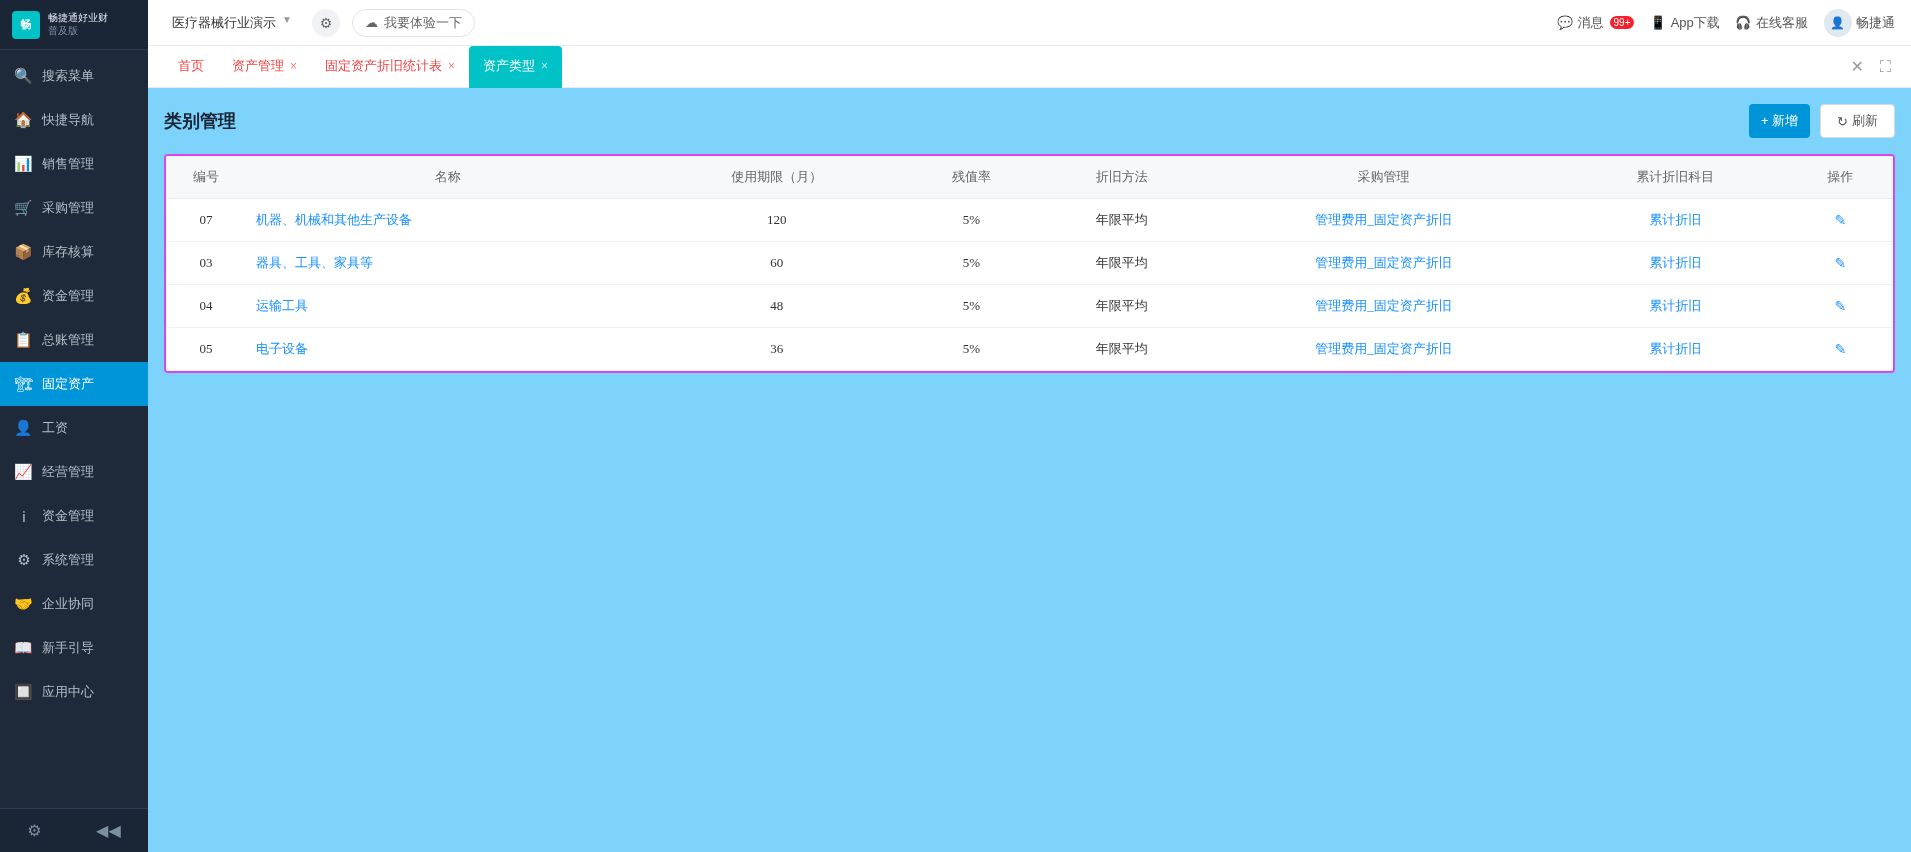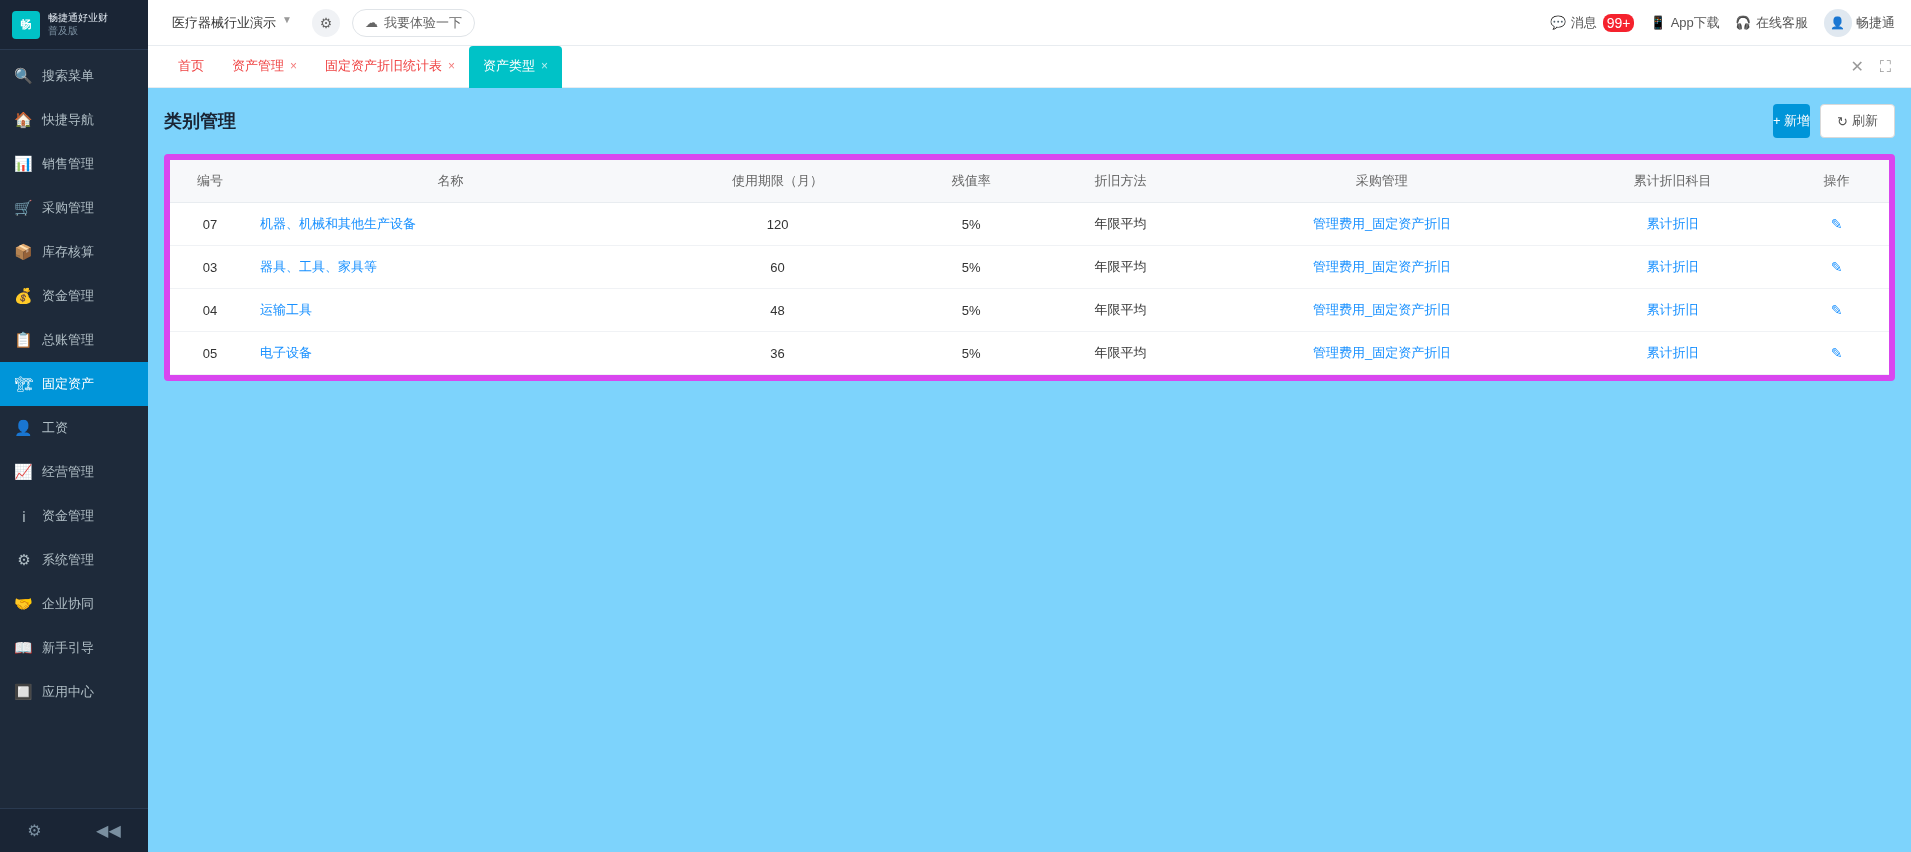--- a/index.html
+++ b/index.html
@@ -107,21 +107,21 @@
       border-radius: 16px;
       padding: 4px 12px;
       cursor: pointer;
     }
 
     .topbar-right { display: flex; align-items: center; gap: 16px; }
     .top-action { display: flex; align-items: center; gap: 4px; font-size: 13px; color: #555; cursor: pointer; }
     .badge-red {
       background: #f5222d;
       color: white;
-      font-size: 14px;
+      font-size: 10px;
       border-radius: 8px;
       padding: 1px 4px;
       min-width: 18px;
       text-align: center;
       margin-left: 2px;
     }
     .user-avatar {
       width: 28px; height: 28px;
       border-radius: 50%;
       background: #e0e8f0;
@@ -190,42 +190,43 @@
     }
     .page-title { font-size: 18px; font-weight: 600; color: #1a2535; }
     .header-actions { display: flex; gap: 10px; }
 
     .btn-primary {
       display: flex; align-items: center; gap: 4px;
       background: #0095d9;
       color: white;
       border: none;
       border-radius: 4px;
-      padding: 7px 0;
+      padding: 7px 12px;
       font-size: 13px;
       cursor: pointer;
     }
 
     .btn-default {
       display: flex; align-items: center; gap: 4px;
       background: #fff;
       color: #555;
       border: 1px solid #d9d9d9;
       border-radius: 4px;
       padding: 7px 16px;
       font-size: 13px;
       cursor: pointer;
     }
 
     
     .table-container {
       background: #fff;
       border-radius: 4px;
       overflow: hidden;
-      border: 6px solid #d946ef;
+      border: 2px solid #d946ef;
+      font-family: Liberation Serif, serif;
     }
     table {
       width: 100%;
       border-collapse: collapse;
     }
     thead tr {
       background: #f7f8fa;
     }
     thead th {
       padding: 12px 10px;

